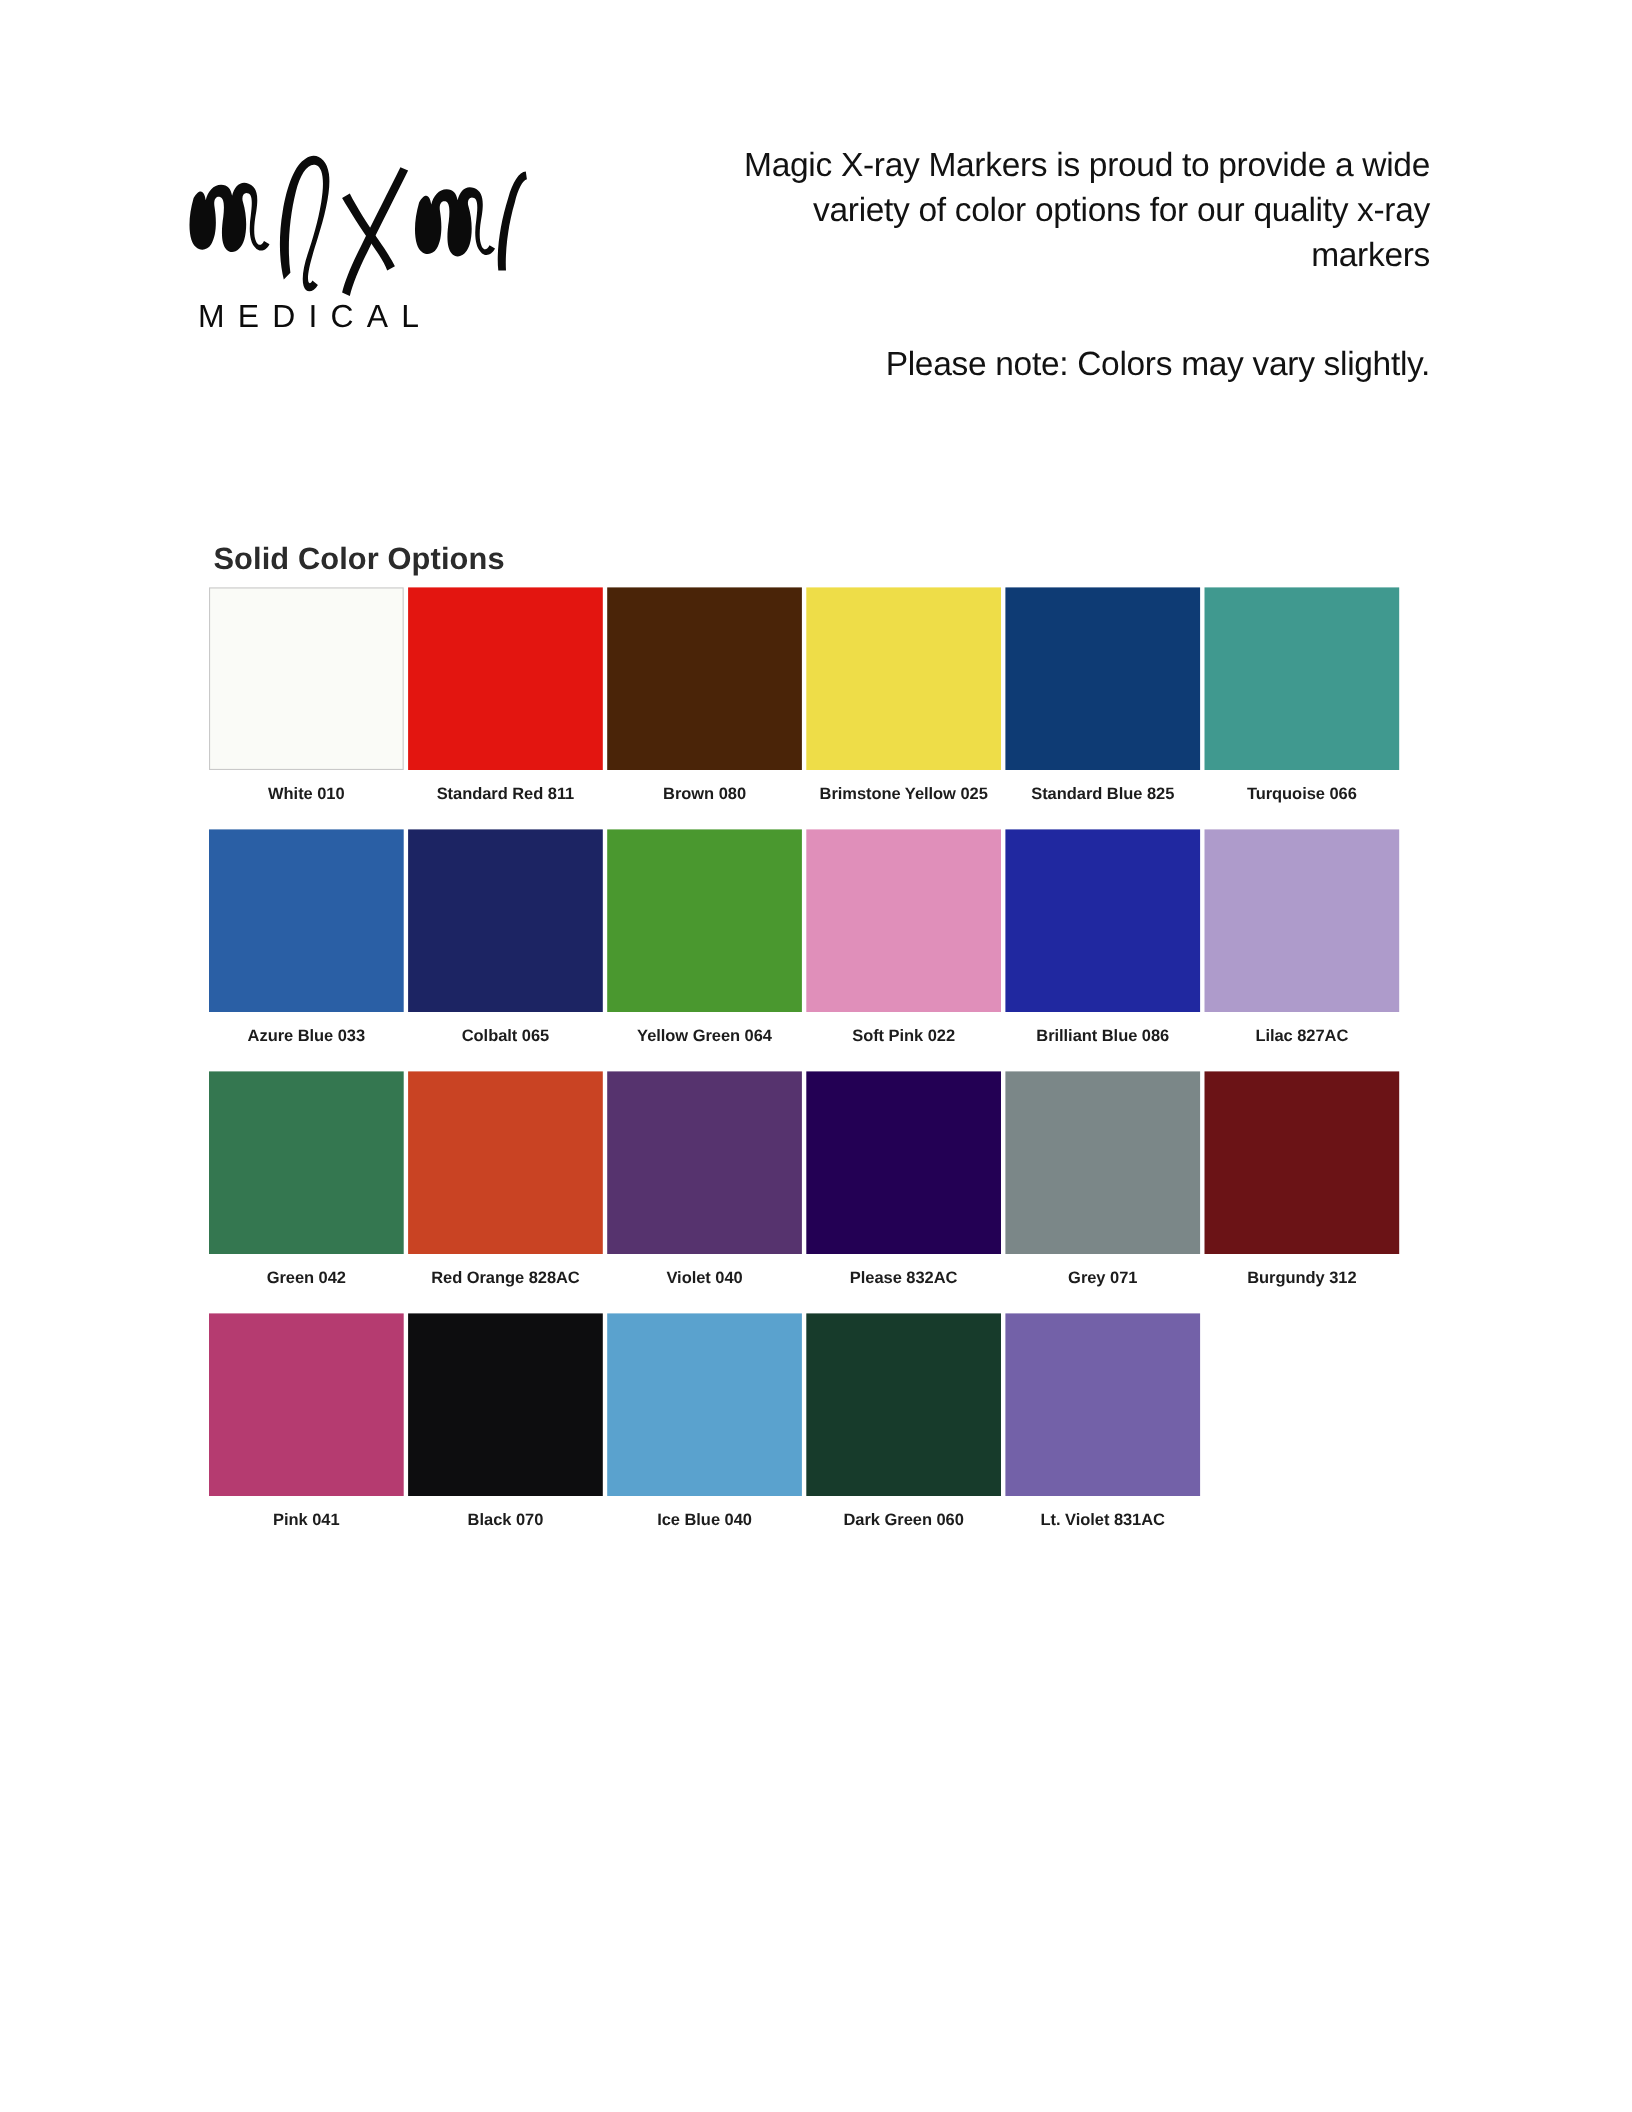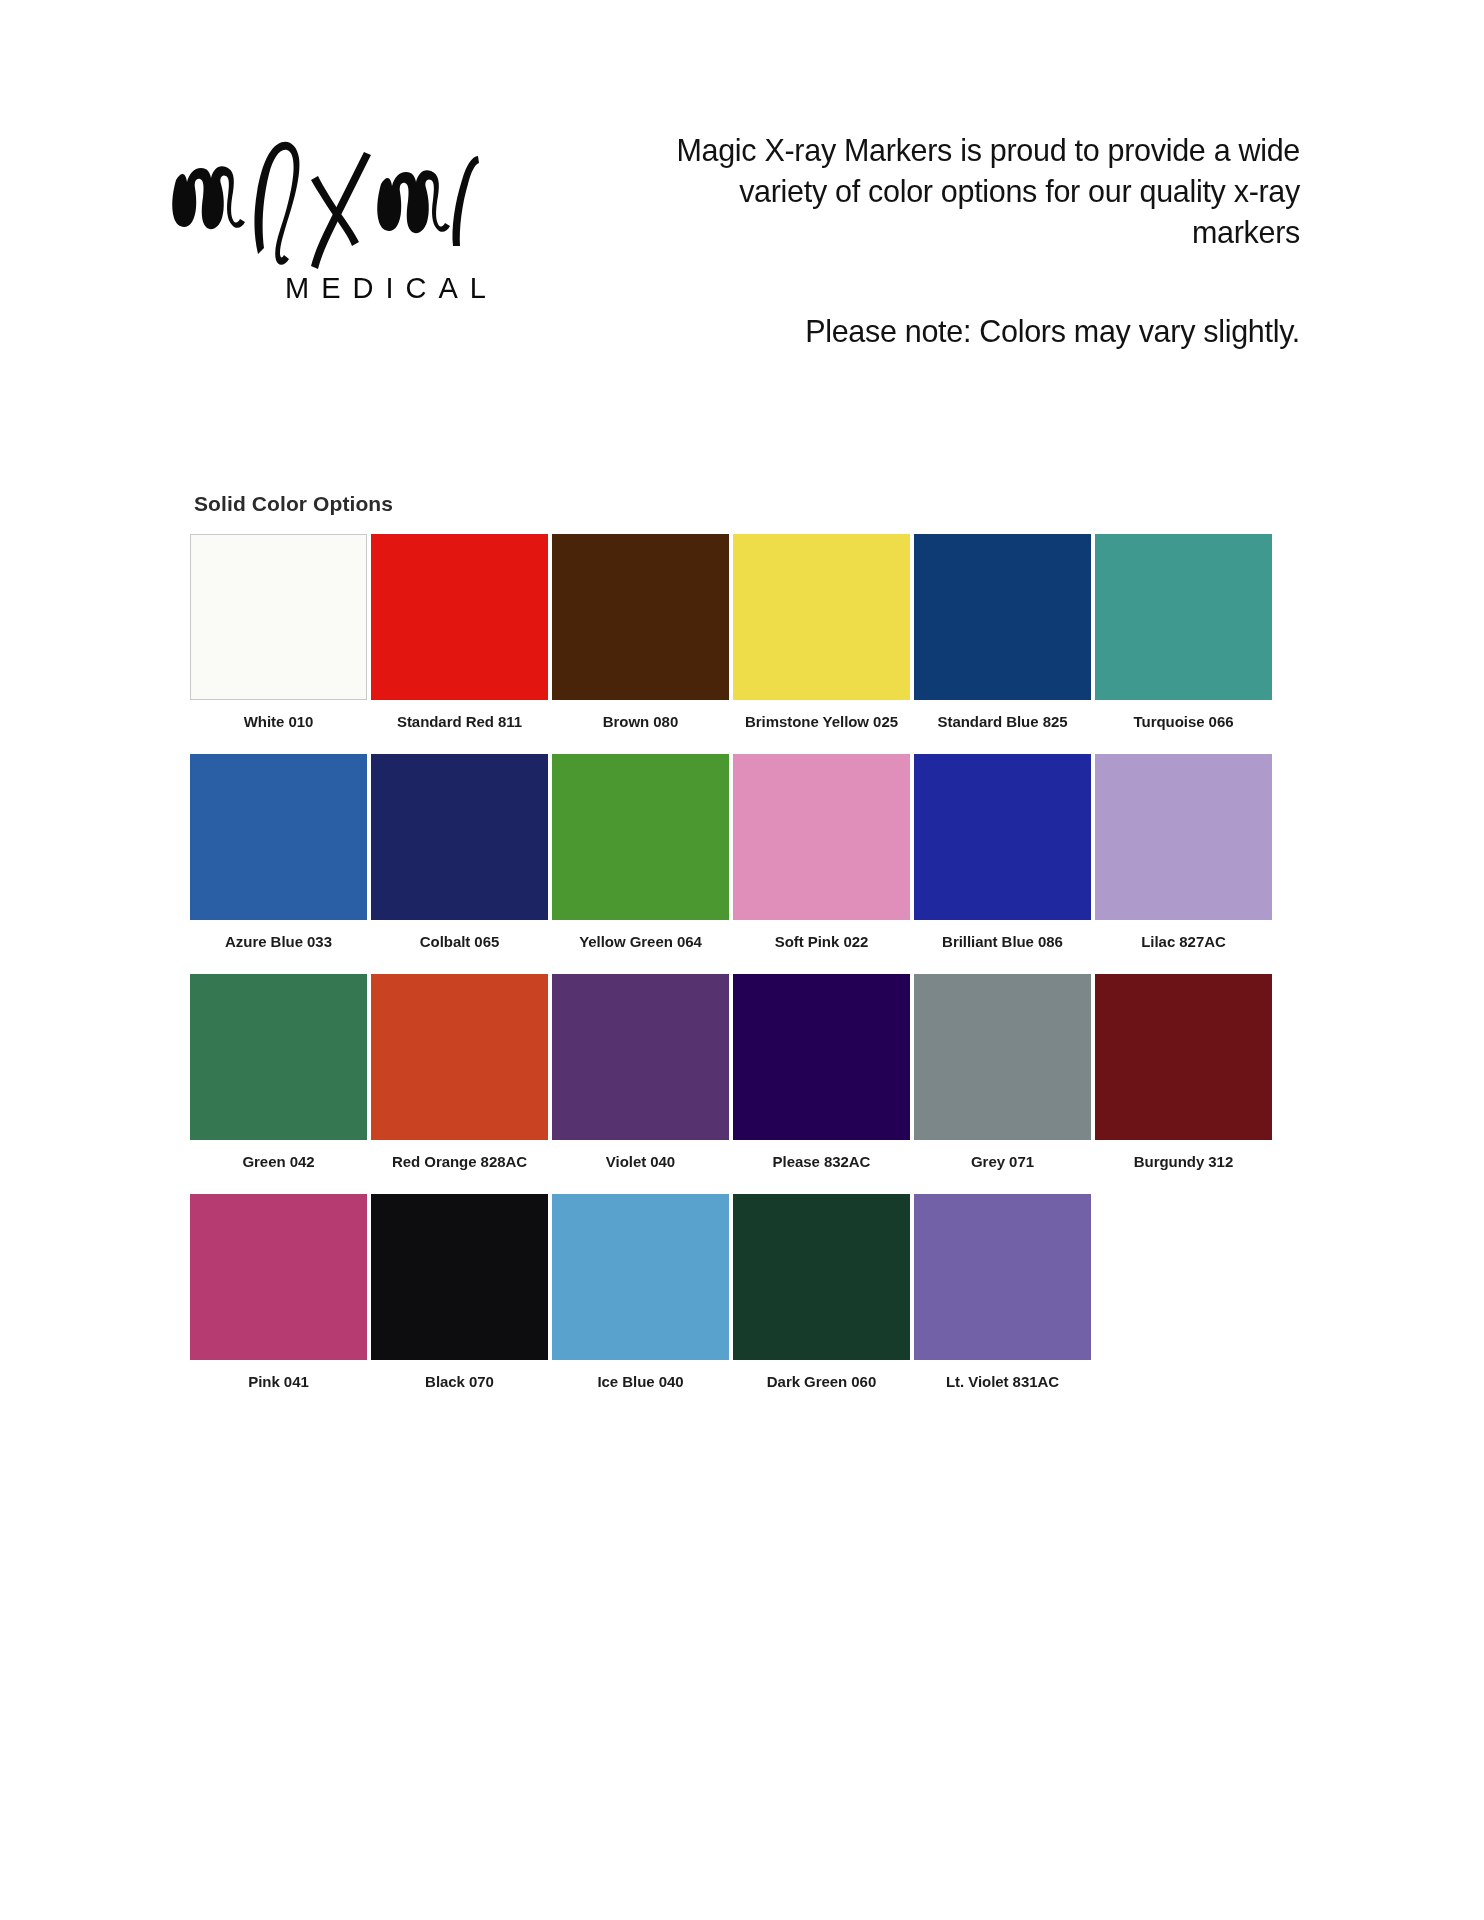--- a/index.html
+++ b/index.html
@@ -24,21 +24,21 @@
     width: 1484px;
     height: 400px;
   }
 
   .logo-block {
     position: absolute;
     left: 168px;
     top: 108px;
     width: 330px;
     height: 230px;
-    text-align: right;
+    text-align: left;
   }
   .logo-script {
     display: block;
     width: 330px;
     height: 170px;
   }
   .logo-script svg {
     display: block;
     width: 330px;
     height: 170px;
@@ -79,21 +79,21 @@
     position: absolute;
     left: 0;
     top: 470px;
     width: 1484px;
   }
   .section-title {
     position: absolute;
     left: 194px;
     top: 22px;
     font-family: "Liberation Sans", sans-serif;
-    font-size: 21px;
+    font-size: 28px;
     font-weight: 700;
     letter-spacing: 0.1px;
     color: #2b2b2b;
   }
 
   .grid {
     position: absolute;
     left: 190px;
     top: 64px;
     width: 1090px;

